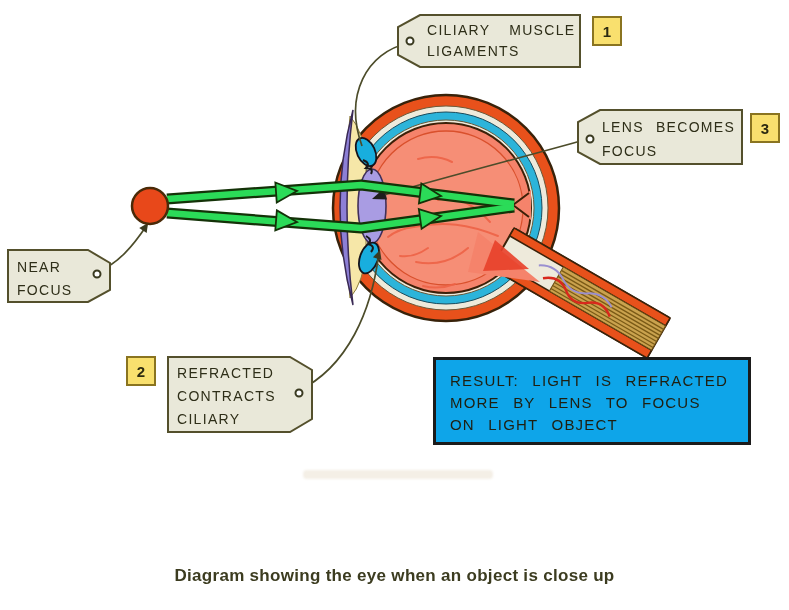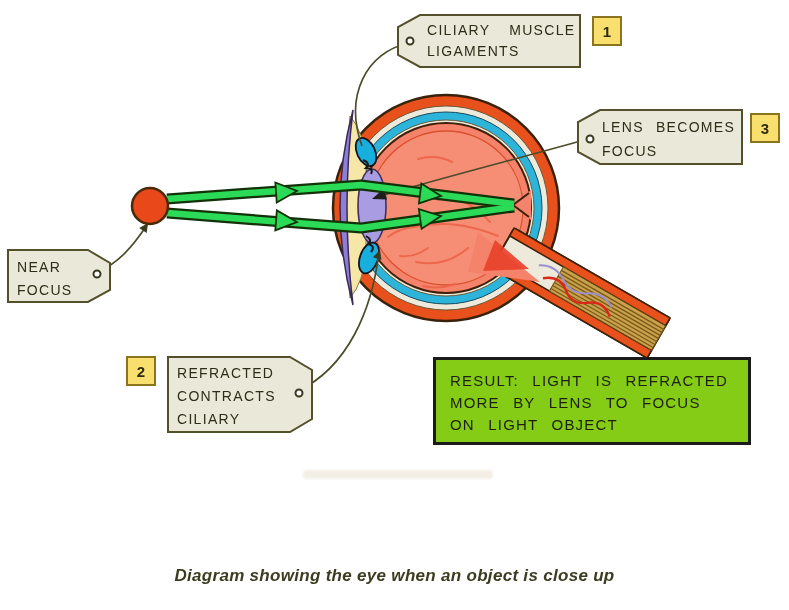--- a/index.html
+++ b/index.html
@@ -14,27 +14,27 @@
   .ln{display:block;}
   .sp-wide{word-spacing:14px;}
   .sp-med{word-spacing:7px;}
   .badge{
     position:absolute;width:26px;height:26px;background:#f9e06e;border:2px solid #8a7420;
     display:flex;align-items:center;justify-content:center;
     font-size:15px;font-weight:bold;color:#2c2a10;
   }
   .result{
     position:absolute;left:433px;top:357px;width:318px;height:88px;
-    background:#84cc16;border:3px solid #1b1b1b;box-sizing:border-box;
+    background:#0ea5e9;border:3px solid #1b1b1b;box-sizing:border-box;
     padding:10px 0 0 14px;color:#1f1f10;font-size:15px;letter-spacing:1.2px;
     word-spacing:8px;line-height:22px;white-space:nowrap;
   }
   .caption{
     position:absolute;left:0;right:0;top:566px;text-align:center;
-    font-style:italic;font-weight:bold;font-size:17px;color:#3c3c20;letter-spacing:.3px;
+    font-weight:bold;font-size:17px;color:#3c3c20;letter-spacing:.3px;
   }
   .ghost{
     position:absolute;left:303px;top:470px;width:190px;height:9px;
     background:rgba(214,196,166,.28);filter:blur(1px);border-radius:4px;
   }
 </style>
 </head>
 <body>
 
 <div class="stage">

